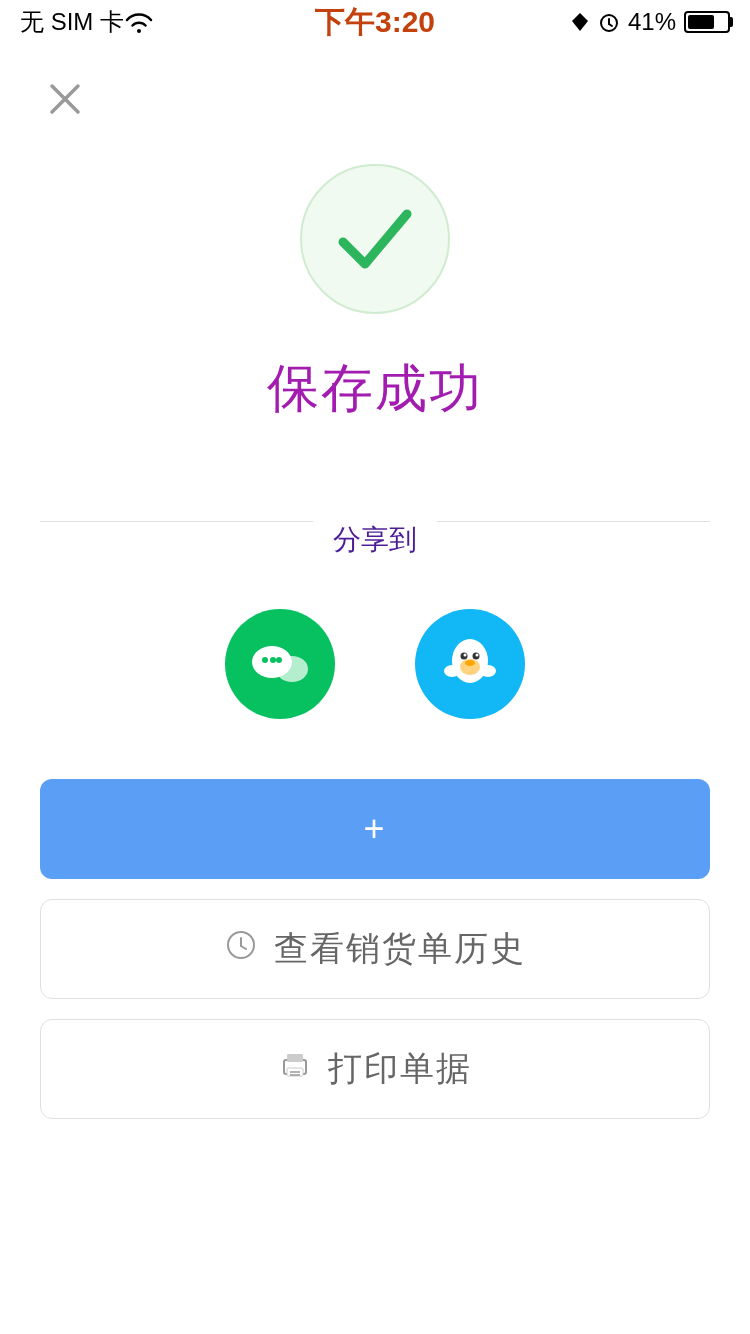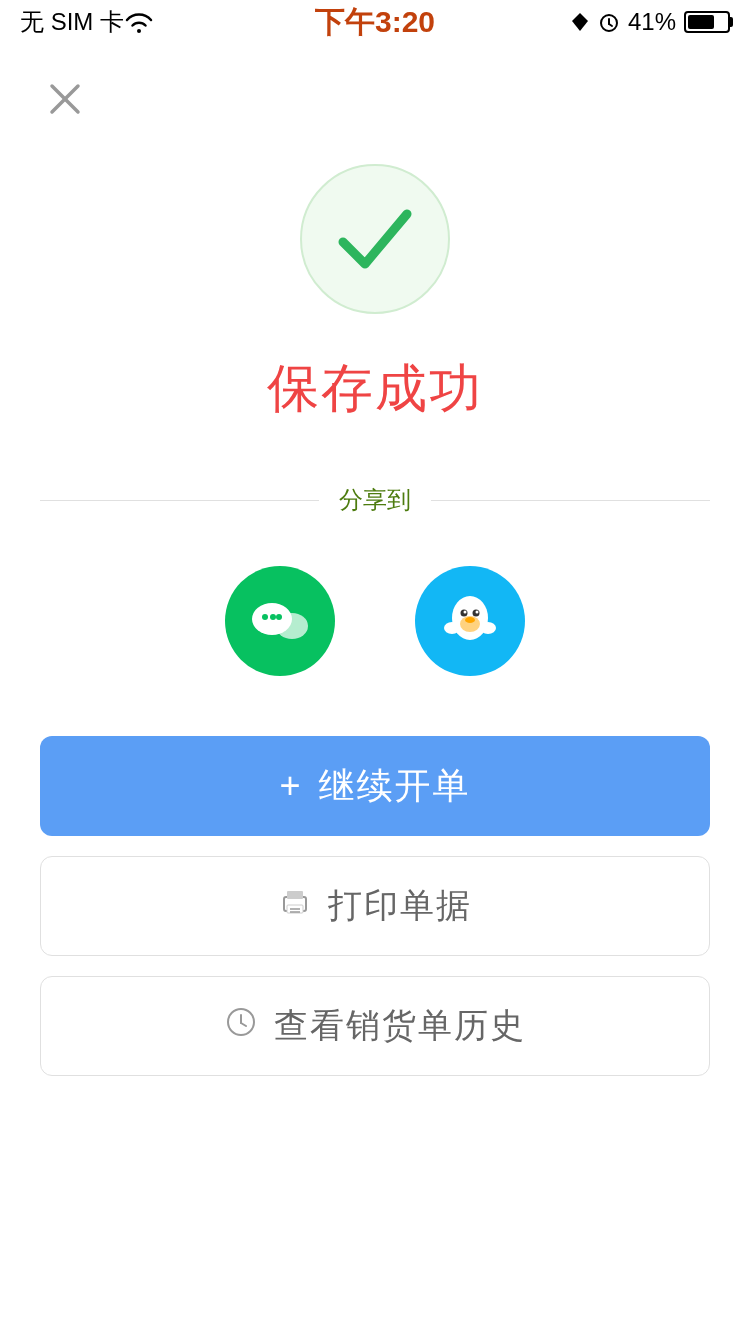--- a/index.html
+++ b/index.html
@@ -111,21 +111,21 @@
       display: flex;
       align-items: center;
       justify-content: center;
       margin-bottom: 40px;
     }
 
     
     .success-title {
       font-size: 52px;
       font-weight: 500;
-      color: #ef4444;
+      color: #a21caf;
       margin-bottom: 60px;
       letter-spacing: 2px;
     }
 
     
     .share-section {
       width: 100%;
       margin-bottom: 60px;
     }
 
@@ -137,23 +137,24 @@
 
     .share-divider::before,
     .share-divider::after {
       content: '';
       flex: 1;
       height: 1px;
       background: #e0e0e0;
     }
 
     .share-label {
-      font-size: 24px;
-      color: #4d7c0f;
+      font-size: 28px;
+      color: #4c1d95;
       padding: 0 20px;
+      margin-top: 37px;
     }
 
     .share-icons {
       display: flex;
       justify-content: center;
       gap: 80px;
     }
 
     .share-icon-btn {
       width: 110px;
@@ -299,42 +300,41 @@
         </svg>
       </div>
 
     </div>
   </div>
 
   <div class="actions">
 
     <button class="btn-primary">
       <span class="btn-icon">+</span>
-      <span>继续开单</span>
+    </button>
+
+    <button class="btn-secondary">
+      <span class="btn-icon">
+        <svg width="34" height="34" viewBox="0 0 34 34">
+          <circle cx="17" cy="17" r="13" stroke="#999" stroke-width="2" fill="none"></circle>
+          <line x1="17" y1="10" x2="17" y2="18" stroke="#999" stroke-width="2" stroke-linecap="round"></line>
+          <line x1="17" y1="18" x2="22" y2="21" stroke="#999" stroke-width="2" stroke-linecap="round"></line>
+        </svg>
+      </span>
+      <span>查看销货单历史</span>
     </button>
 
     <button class="btn-secondary">
       <span class="btn-icon">
         <svg width="34" height="34" viewBox="0 0 34 34">
           <rect x="6" y="12" width="22" height="14" rx="2" stroke="#999" stroke-width="2" fill="none"></rect>
           <rect x="9" y="6" width="16" height="8" rx="1" fill="#ccc"></rect>
           <rect x="9" y="20" width="16" height="8" rx="1" fill="white" stroke="#ccc" stroke-width="1"></rect>
           <line x1="12" y1="24" x2="22" y2="24" stroke="#999" stroke-width="1.5"></line>
           <line x1="12" y1="27" x2="22" y2="27" stroke="#999" stroke-width="1.5"></line>
         </svg>
       </span>
       <span>打印单据</span>
     </button>
 
-    <button class="btn-secondary">
-      <span class="btn-icon">
-        <svg width="34" height="34" viewBox="0 0 34 34">
-          <circle cx="17" cy="17" r="13" stroke="#999" stroke-width="2" fill="none"></circle>
-          <line x1="17" y1="10" x2="17" y2="18" stroke="#999" stroke-width="2" stroke-linecap="round"></line>
-          <line x1="17" y1="18" x2="22" y2="21" stroke="#999" stroke-width="2" stroke-linecap="round"></line>
-        </svg>
-      </span>
-      <span>查看销货单历史</span>
-    </button>
-
   </div>
 
 </div>
 
 </body></html>

